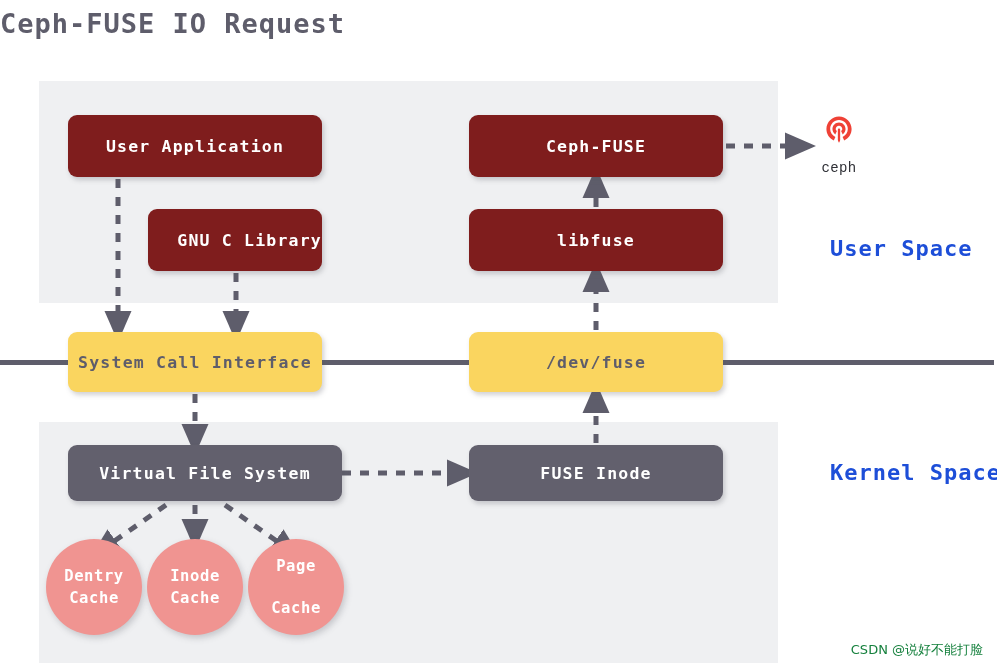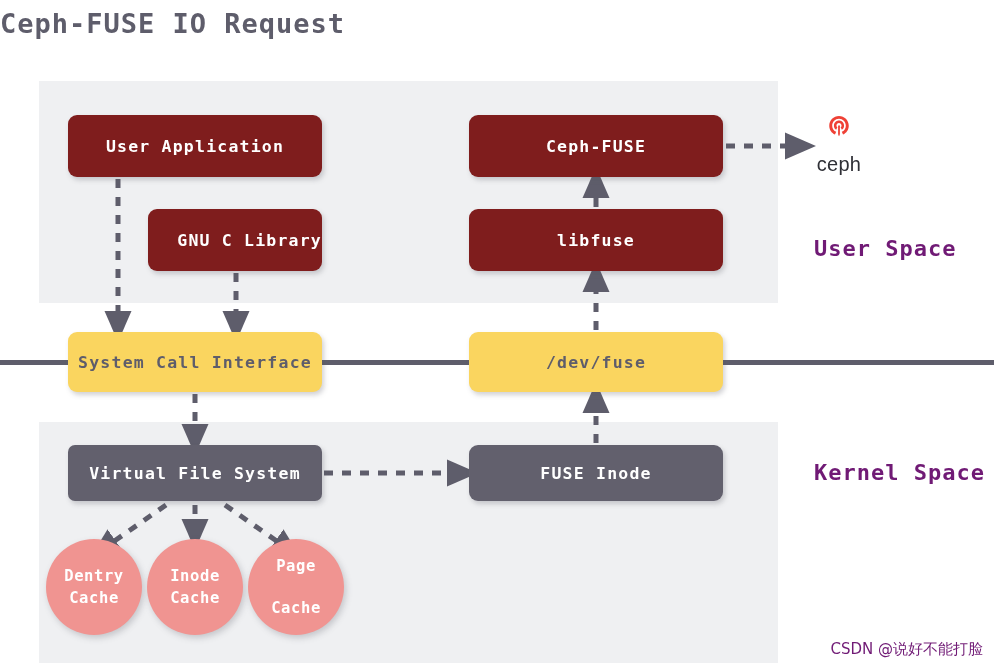--- a/index.html
+++ b/index.html
@@ -37,23 +37,24 @@
   }
   #user-panel  { left: 39px; top: 81px;  width: 739px; height: 222px; }
   #kernel-panel{ left: 39px; top: 422px; width: 739px; height: 241px; }
 
   
   .zone-label {
     position: absolute;
     font-family: "DejaVu Sans Mono", "Liberation Mono", monospace;
     font-size: 22px;
     font-weight: bold;
-    color: #701a75;
+    color: #1d4ed8;
     letter-spacing: 1px;
     white-space: nowrap;
+    margin-left: 16px;
   }
   #user-space-label   { left: 814px; top: 236px; }
   #kernel-space-label { left: 814px; top: 460px; }
 
   
   #boundary-line {
     position: absolute;
     left: 0;
     top: 360px;
     width: 994px;
@@ -80,21 +81,21 @@
   .node.yellow { background: #fad55f; color: #5e5d6b; }
   .node.dark   { background: #62606d; color: #ffffff; }
 
   
   #node-user-application { left: 68px;  top: 115px; width: 254px; height: 62px; }
   #node-gnu-c-library    { left: 148px; top: 209px; width: 174px; height: 62px; justify-content: flex-end; }
   #node-ceph-fuse        { left: 469px; top: 115px; width: 254px; height: 62px; }
   #node-libfuse          { left: 469px; top: 209px; width: 254px; height: 62px; }
   #node-syscall          { left: 68px;  top: 332px; width: 254px; height: 60px; }
   #node-devfuse          { left: 469px; top: 332px; width: 254px; height: 60px; }
-  #node-vfs              { left: 68px;  top: 445px; width: 254px; height: 56px; border-radius: 7px; }
+  #node-vfs              { left: 68px;  top: 445px; width: 274px; height: 56px; }
   #node-fuse-driver      { left: 469px; top: 445px; width: 254px; height: 56px; }
 
   
   .cache-circle {
     position: absolute;
     width: 96px;
     height: 96px;
     border-radius: 50%;
     background: #f09491;
     color: #ffffff;
@@ -127,35 +128,35 @@
     position: absolute;
     left: 810px;
     top: 114px;
     width: 58px;
     height: 62px;
     display: flex;
     flex-direction: column;
     align-items: center;
   }
   #ceph-logo-text {
-    font-family: Liberation Sans, sans-serif;
-    font-size: 20px;
+    font-family: Liberation Mono, monospace;
+    font-size: 14px;
     color: #2f3036;
     margin-top: 15px;
     letter-spacing: 0.3px;
   }
 
   
   #watermark {
     position: absolute;
     right: 14px;
     bottom: 8px;
     font-family: "DejaVu Sans", "Liberation Sans", sans-serif;
-    font-size: 15px;
-    color: #701a75;
+    font-size: 13px;
+    color: #15803d;
     white-space: nowrap;
   }
 </style>
 </head>
 <body>
 
 <div id="canvas">
 
   <div id="title">Ceph-FUSE IO Request</div>
 

